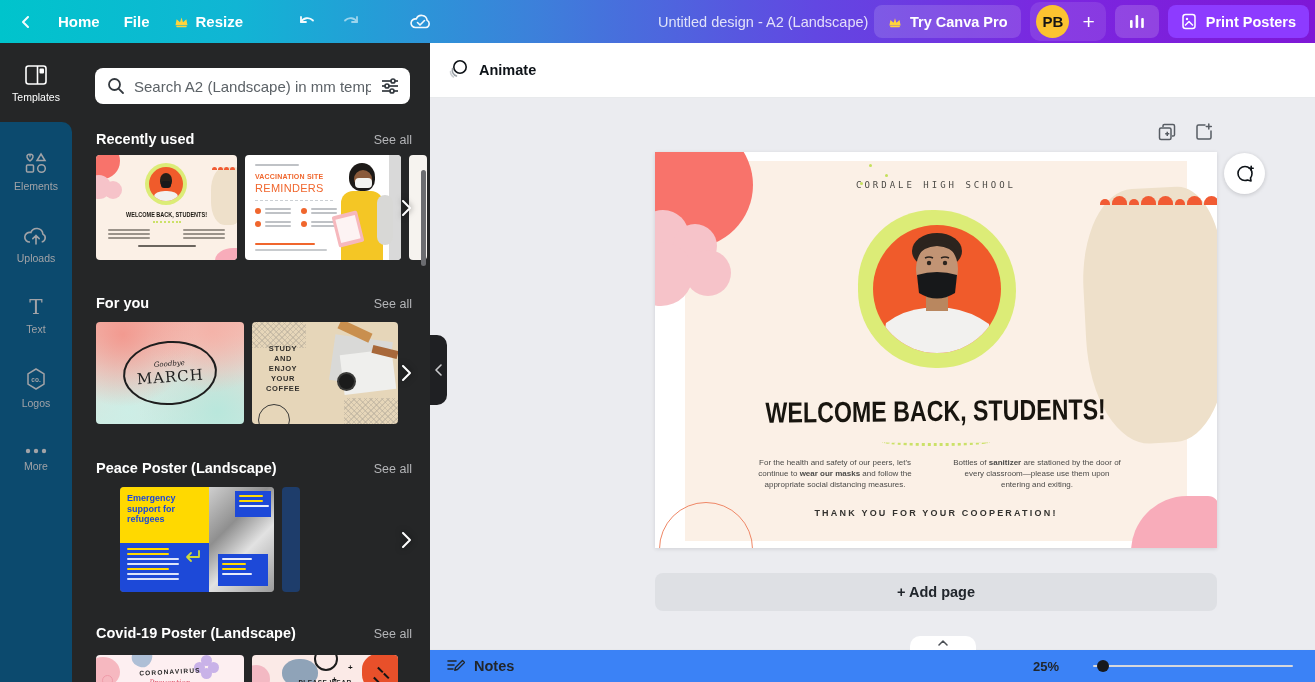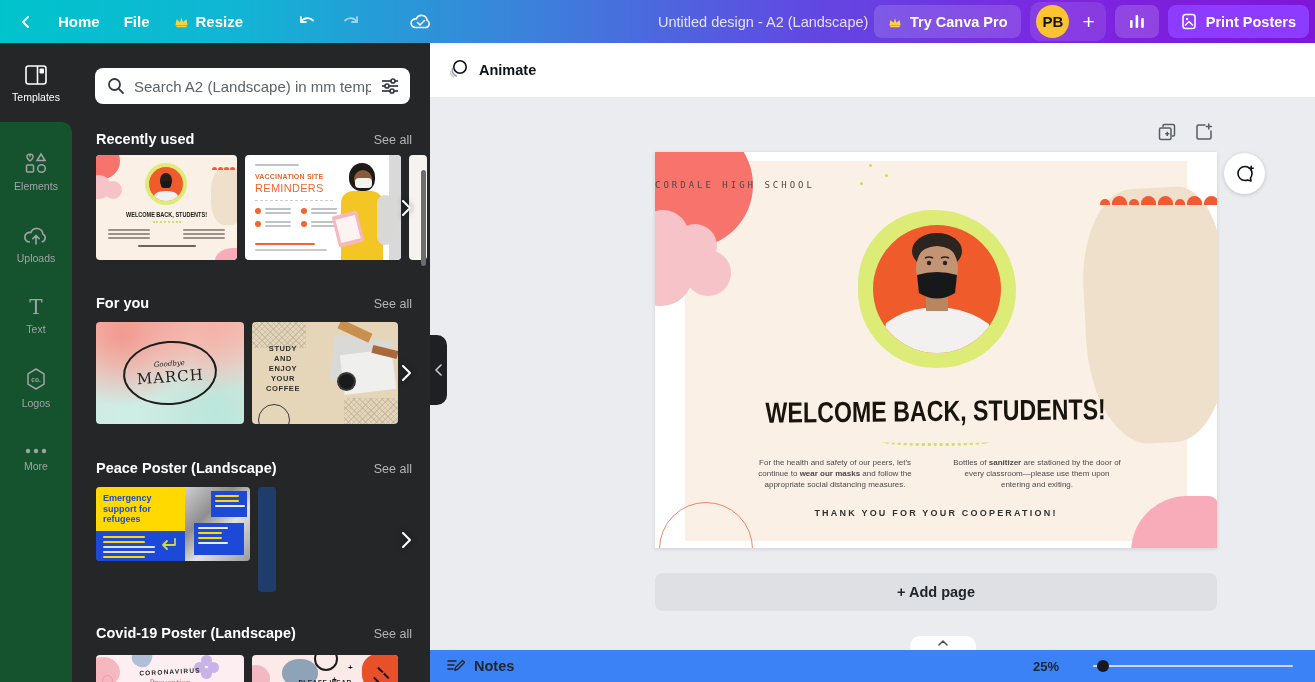--- a/index.html
+++ b/index.html
@@ -28,21 +28,21 @@
   .tb-chart { width:44px; height:33px; background:rgba(255,255,255,.16); border-radius:8px;
     display:flex; align-items:center; justify-content:center; }
   .tb-print { height:33px; display:flex; align-items:center; gap:9px; padding:0 13px;
     background:#8d3bff; border-radius:8px; font-size:14.5px; font-weight:700; }
 
   
   .rail { position:absolute; left:0; top:43px; width:72px; bottom:0; background:#252627; z-index:30; }
   .rail-item { display:flex; flex-direction:column; align-items:center; justify-content:center;
     gap:6px; color:#a2a3a7; font-size:10.5px; cursor:default; }
   .rail-item.active { color:#fff; height:76px; padding-top:6px; }
-  .rail-rest { position:absolute; top:79px; left:0; right:0; bottom:0; background:#14532d;
+  .rail-rest { position:absolute; top:79px; left:0; right:0; bottom:0; background:#0c4a6e;
     border-top-right-radius:10px; padding-top:14px; }
   .rail-rest .rail-item { height:72px; }
   .logos-hex { position:relative; }
   .logos-co { position:absolute; left:0; top:0; width:100%; height:100%; display:flex;
     align-items:center; justify-content:center; font-size:6.5px; font-weight:700; }
 
   
   .panel { position:absolute; left:72px; top:43px; width:358px; bottom:0; background:#252627;
     overflow:hidden; z-index:20; }
   .search { position:absolute; left:23px; top:25px; width:315px; height:36px; background:#fff;
@@ -146,21 +146,21 @@
   .t5-line { position:absolute; left:66px; top:24px; width:1.5px; height:52px; background:#b9c0ea; transform:rotate(28deg); }
   .t5-against { position:absolute; left:62px; top:52px; font-size:8.5px; font-weight:700; font-style:italic;
     color:#a9b3e4; letter-spacing:.5px; line-height:10.5px; }
   .t5-bl { position:absolute; left:10px; bottom:10px; display:flex; flex-direction:column; gap:2.5px; }
   .t5-bl i { width:30px; height:1.5px; background:#9aa3d8; }
   .t5-br { position:absolute; right:12px; bottom:12px; display:flex; align-items:center; gap:4px; color:#8f98cc; font-size:8px; }
   .t5-br .ls { display:flex; flex-direction:column; gap:2.5px; }
   .t5-br .ls i { width:24px; height:1.5px; background:#b2b9de; }
 
   
-  .t6 { width:154px; height:74px; background:#737373; display:flex; }
+  .t6 { width:154px; height:105px; background:#737373; display:flex;margin-left:24px; }
   .t6-left { width:58%; height:100%; display:flex; flex-direction:column; }
   .t6-yellow { height:56px; background:#ffd900; padding:6px 7px; font-size:9px; font-weight:800;
     color:#1d49d8; line-height:10.5px; }
   .t6-blue { flex:1; background:#1d49d8; padding:5px 7px; position:relative; }
   .t6-blue .ls { display:flex; flex-direction:column; gap:3px; }
   .t6-blue .ls i { width:42px; height:2px; background:#ffd900; border-radius:1px; }
   .t6-blue .ls i.w { background:rgba(255,255,255,.85); width:52px; }
   .t6-arrow { position:absolute; right:8px; top:6px; }
   .t6-right { width:42%; height:100%; position:relative;
     background: linear-gradient(135deg,#cfcfcf 0%,#8f8f8f 35%,#e2e2e2 60%,#9a9a9a 100%); }
@@ -215,21 +215,21 @@
   .page { position:absolute; left:225px; top:55px; width:562px; height:396px; background:#fff;
     box-shadow:0 1px 4px rgba(14,19,24,.12); overflow:hidden; }
   .cream { position:absolute; left:30px; right:30px; top:9px; bottom:7px; background:#fbf0e6; }
   .sun { position:absolute; left:-28px; top:-30px; width:126px; height:126px; border-radius:50%; background:#f8736b; }
   .cloud { position:absolute; border-radius:50%; background:#f6c3c9; }
   .cl1 { left:-18px; top:58px; width:52px; height:52px; }
   .cl2 { left:18px; top:72px; width:44px; height:44px; }
   .cl3 { left:-26px; top:90px; width:64px; height:64px; }
   .cl4 { left:30px; top:98px; width:46px; height:46px; }
   .speck { position:absolute; width:3px; height:3px; border-radius:50%; background:#c5e05c; }
-  .school { position:absolute; left:0; top:28px; width:100%; 
+  .school { position:absolute; left:0; top:28px; width:100%; text-align:center;
     font-family:"DejaVu Sans Mono",monospace; font-size:9px; letter-spacing:3px; color:#4c4a46; }
   .beige { position:absolute; right:-8px; top:36px; width:140px; height:255px; background:#eee0ca;
     border-radius:38% 30% 40% 42%; transform:rotate(-3deg); }
   .scallops { position:absolute; right:-2px; top:44px; display:flex; gap:2px; align-items:flex-end; }
   .scallops i { width:15px; height:9px; background:#f15b33; border-radius:10px 10px 0 0; }
   .scallops i.sm { width:10px; height:6px; }
   .lime { position:absolute; left:203px; top:58px; width:158px; height:158px; border-radius:48% 52% 50% 50%; background:#dcec77; }
   .pcircle { position:absolute; left:15px; top:15px; width:128px; height:128px; border-radius:50%; background:#f05b2b; overflow:hidden; }
   .headline-wrap { position:absolute; left:0; top:243px; width:100%; text-align:center; }
   .headline { display:inline-block; font-size:29px; font-weight:700; color:#18150f;

